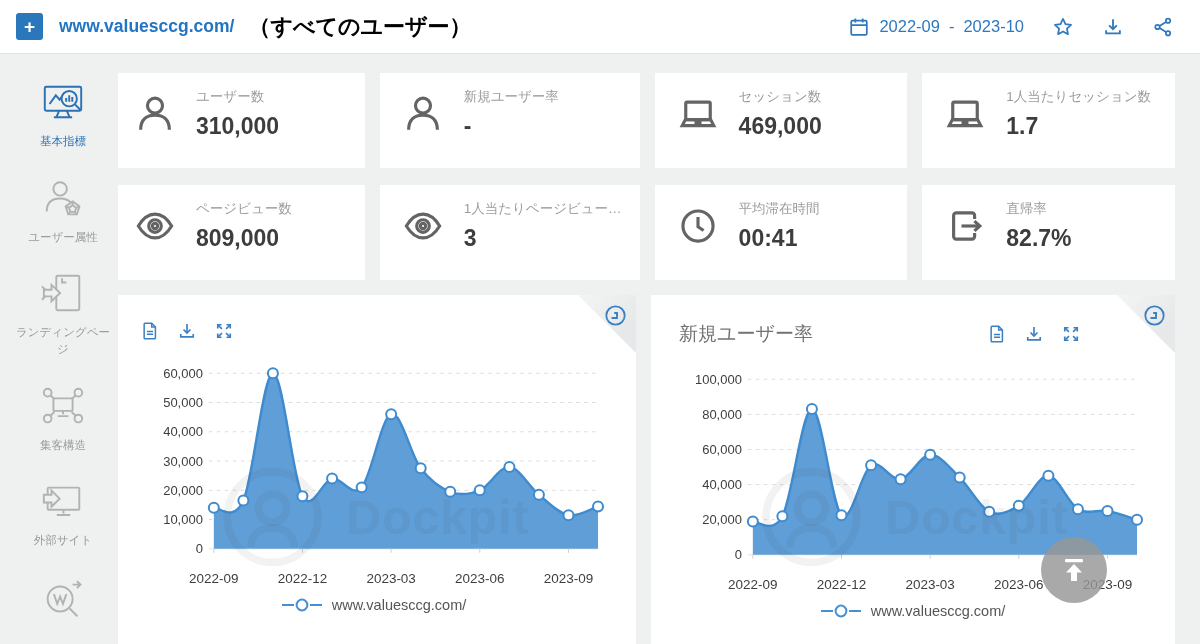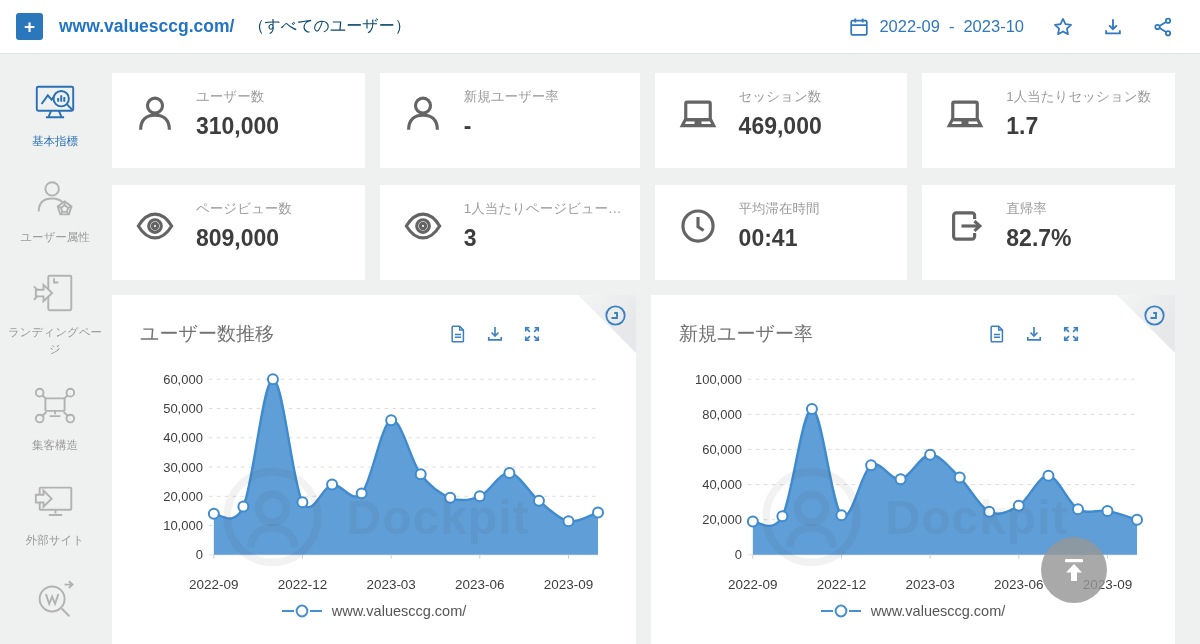--- a/index.html
+++ b/index.html
@@ -14,28 +14,28 @@
     position:absolute; top:0; left:0; right:0; height:54px;
     background:#fff; border-bottom:1px solid #e2e4e4;
     display:flex; align-items:center; padding:0 26px 0 16px; z-index:20;
   }
   .add-btn {
     width:27px; height:27px; background:#2a77bb; color:#fff; border:none;
     border-radius:3px; font-size:19px; line-height:27px; text-align:center;
     font-weight:bold; cursor:pointer;
   }
   .site-url { color:#2274c4; font-weight:bold; font-size:17.5px; margin-left:16px; }
-  .audience { color:#0c4a6e; font-weight:normal; font-size:16px; margin-left:14px; }
+  .audience { color:#000000; font-weight:bold; font-size:22px; margin-left:14px; }
   .header-right { margin-left:auto; display:flex; align-items:center; gap:28px; }
   .date-range { display:flex; align-items:center; gap:9px; color:#2f78bf; font-size:16.5px; cursor:pointer; }
   .hicon { width:22px; height:22px; display:inline-flex; color:#2f78bf; cursor:pointer; }
   .hicon svg { width:100%; height:100%; }
   
   .sidebar {
-    position:absolute; top:54px; left:0; width:110px; bottom:0;
+    position:absolute; top:54px; left:8px; width:110px; bottom:0;
     display:flex; flex-direction:column; align-items:center; padding-top:26px;
     background:#eff0f0; z-index:5;
   }
   .side-item { display:flex; flex-direction:column; align-items:center; margin-bottom:26px; cursor:pointer; width:104px; }
   .side-icon { width:46px; height:46px; color:#b2b2b2; }
   .side-icon svg { width:100%; height:100%; }
   .side-label { margin-top:7px; font-size:11.5px; color:#9a9a9a; text-align:center; line-height:1.45; width:100px; }
   .side-item.active .side-icon { color:#2a70b4; }
   .side-item.active .side-label { color:#2a70b4; }
   
@@ -306,21 +306,20 @@
     <div class="chart-card">
       <div class="fold"></div>
       <button class="fold-btn">
         <svg viewBox="0 0 27 27" fill="none" stroke="currentColor" stroke-width="1.8">
             <circle cx="13.5" cy="13.5" r="9.2"></circle>
             <path d="M9.5 16h5.5v-5"></path>
             <path d="M12.2 11h2.8v2.8"></path>
           </svg>
       </button>
       <div class="chart-head">
-        <h2 class="chart-title">ユーザー数推移</h2>
         <div class="chart-actions">
           <button class="act-btn">
             <svg viewBox="0 0 24 24" fill="none" stroke="currentColor" stroke-width="1.8">
                 <path d="M6 2.8h8l4.5 4.5v13a1 1 0 0 1-1 1H6a1 1 0 0 1-1-1v-16.5a1 1 0 0 1 1-1z"></path>
                 <path d="M14 2.8v4.5h4.5"></path>
                 <path d="M8.3 12.5h7.4M8.3 16h7.4"></path>
               </svg>
           </button>
           <button class="act-btn">
             <svg viewBox="0 0 24 24" fill="none" stroke="currentColor" stroke-width="2">

